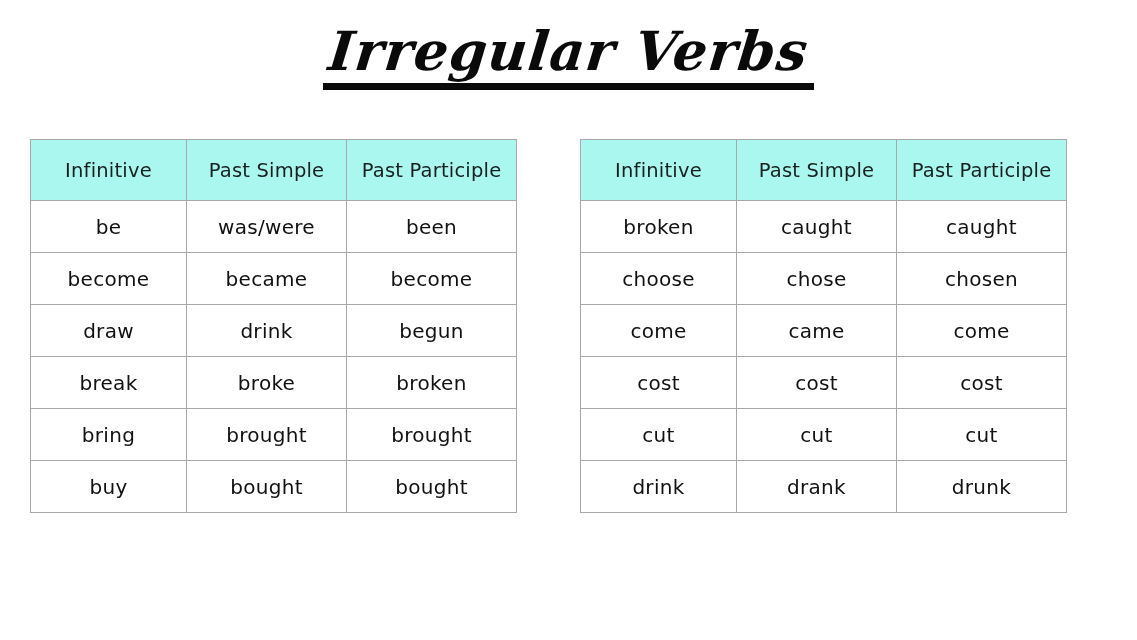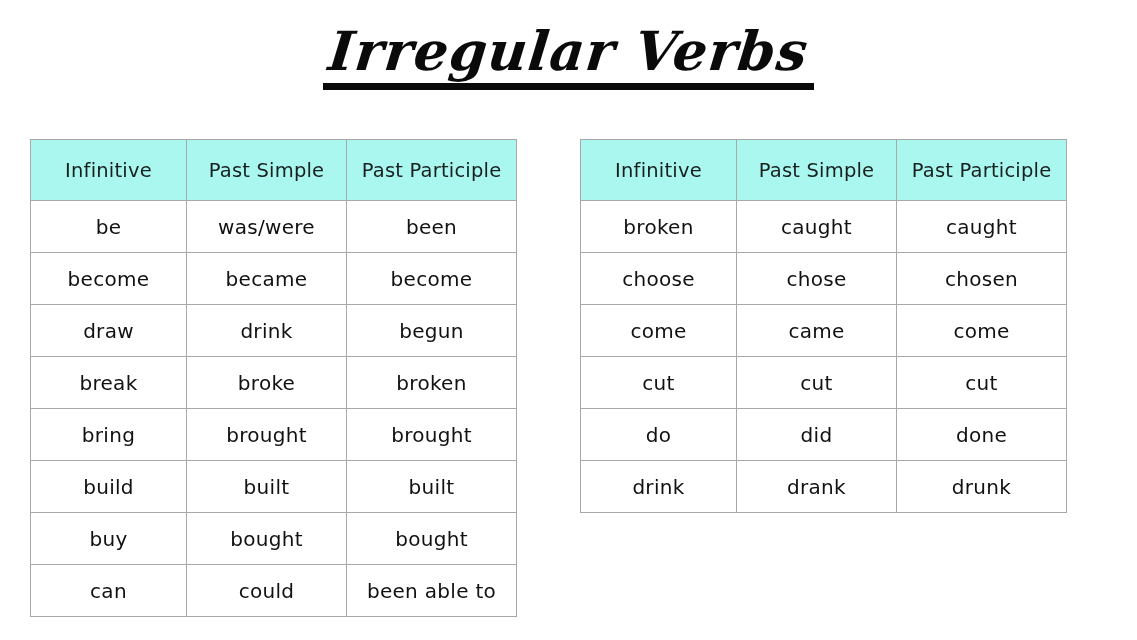--- a/index.html
+++ b/index.html
@@ -144,33 +144,23 @@
         <td>break</td>
         <td>broke</td>
         <td>broken</td>
       </tr>
       <tr>
         <td>bring</td>
         <td>brought</td>
         <td>brought</td>
       </tr>
       <tr>
-        <td>build</td>
-        <td>built</td>
-        <td>built</td>
-      </tr>
-      <tr>
         <td>buy</td>
         <td>bought</td>
         <td>bought</td>
-      </tr>
-      <tr>
-        <td>can</td>
-        <td>could</td>
-        <td>been able to</td>
       </tr>
     </tbody>
   </table>
 
   <table class="verb-table right">
     <colgroup>
       <col class="col-inf">
         <col class="col-ps">
         <col class="col-pp">
     </colgroup>
@@ -191,30 +181,30 @@
         <td>choose</td>
         <td>chose</td>
         <td>chosen</td>
       </tr>
       <tr>
         <td>come</td>
         <td>came</td>
         <td>come</td>
       </tr>
       <tr>
+        <td>cost</td>
+        <td>cost</td>
+        <td>cost</td>
+      </tr>
+      <tr>
         <td>cut</td>
         <td>cut</td>
         <td>cut</td>
       </tr>
       <tr>
-        <td>do</td>
-        <td>did</td>
-        <td>done</td>
-      </tr>
-      <tr>
         <td>drink</td>
         <td>drank</td>
         <td>drunk</td>
       </tr>
     </tbody>
   </table>
 
 </div>
 
 </body></html>

